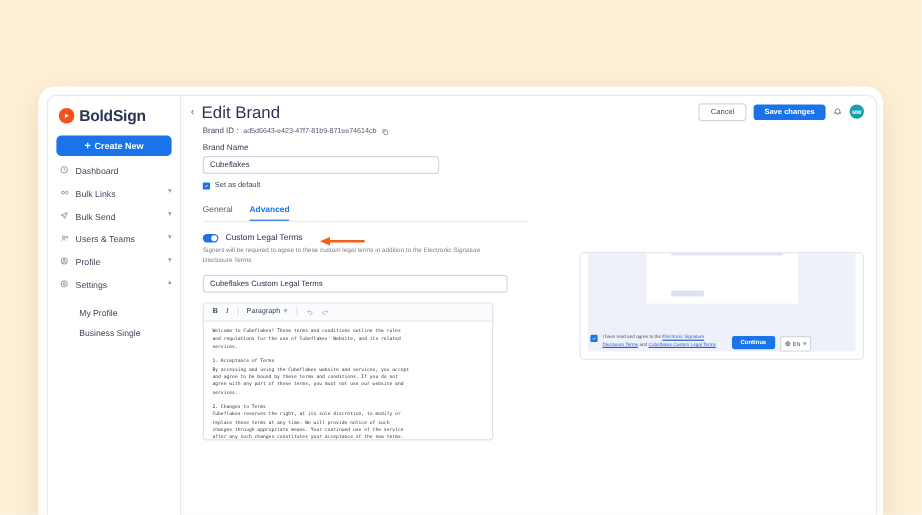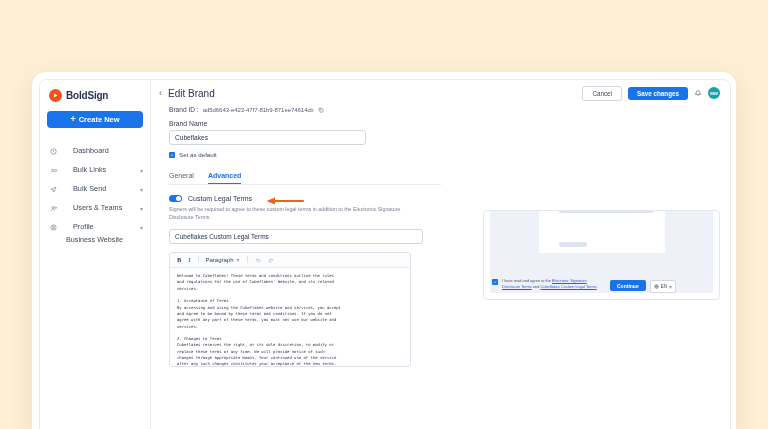--- a/index.html
+++ b/index.html
@@ -28,48 +28,48 @@
   .sidebar{
     width:110px;flex:0 0 110px;border-right:1px solid #e8eaef;
     background:#fff;position:relative;
   }
   .logo{display:flex;align-items:center;gap:4px;padding:9px 0 7px 9px;}
   .logo-mark{
     width:13px;height:13px;border-radius:50%;
     background:#f4511e;display:flex;align-items:center;justify-content:center;flex:0 0 13px;
   }
   .logo-mark svg{display:block;}
-  .logo-text{font-size:10px;font-weight:bold;color:#2b3553;letter-spacing:-.2px;}
+  .logo-text{font-size:13px;font-weight:bold;color:#2b3553;letter-spacing:-.2px;}
 
   .create-new{
     margin:2px 7px 8px 7px;height:17px;border-radius:4px;background:#1a73e8;
     color:#fff;font-size:7.5px;font-weight:bold;
     display:flex;align-items:center;justify-content:center;gap:3px;
   }
   .plus{font-size:9px;line-height:1;font-weight:bold;}
 
   .nav{padding:0 0 0 0;}
   .nav-item{
-    height:19px;display:flex;align-items:flex-end;gap:15px;
+    height:19px;display:flex;align-items:flex-start;gap:5px;
     padding:0 7px 0 9px;font-size:7.3px;color:#42495d;position:relative;
   }
   .nav-item .ico{width:9px;flex:0 0 9px;display:flex;align-items:center;justify-content:center;color:#6b7384;}
   .nav-item .lbl{flex:1;white-space:nowrap;}
   .caret{font-size:6px;color:#9aa1b0;line-height:1;}
   .sub-item{
     height:17px;display:flex;align-items:center;
     padding-left:26px;font-size:7.2px;color:#42495d;
   }
   .sub-item.active{background:#e8eefc;color:#1a73e8;font-weight:bold;}
 
   
   .main{flex:1;position:relative;display:flex;flex-direction:column;min-width:0;}
   .topbar{height:26px;display:flex;align-items:center;padding:0 10px 0 8px;gap:6px;}
   .back-chev{font-size:9px;color:#5a6172;}
-  .page-title{font-size:10px;color:#2b3553;font-weight:normal;}
+  .page-title{font-size:14px;color:#2b3553;font-weight:normal;}
   .spacer{flex:1;}
   .btn-cancel{
     height:13px;padding:0 9px;border:1px solid #d3d7e0;border-radius:3px;background:#fff;
     font-size:6.3px;color:#42495d;display:flex;align-items:center;
   }
   .btn-save{
     height:13px;padding:0 9px;border-radius:3px;background:#1a73e8;
     font-size:6.3px;color:#fff;display:flex;align-items:center;font-weight:bold;
   }
   .bell{color:#5a6172;display:flex;align-items:center;}
@@ -243,23 +243,36 @@
             <span class="ico">
               <svg width="7" height="7" viewBox="0 0 14 14" fill="none" stroke="currentColor" stroke-width="1.2">
                   <circle cx="7" cy="7" r="5.2"></circle>
                   <circle cx="7" cy="5.6" r="1.6"></circle>
                   <path d="M4.2 10.6c.4-1.5 1.5-2.2 2.8-2.2s2.4.7 2.8 2.2"></path>
                 </svg>
             </span>
             <span class="lbl">Profile</span>
             <span class="caret">▾</span>
           </div>
+          <div class="nav-item">
+            <span class="ico">
+              <svg width="7" height="7" viewBox="0 0 14 14" fill="none" stroke="currentColor" stroke-width="1.2">
+                  <circle cx="7" cy="7" r="5.2"></circle>
+                  <circle cx="7" cy="7" r="2"></circle>
+                </svg>
+            </span>
+            <span class="lbl">Settings</span>
+            <span class="caret">▴</span>
+          </div>
 
           <div class="sub-item">
-            <span>Business Website</span>
+            <span>My Profile</span>
+          </div>
+          <div class="sub-item">
+            <span>Business Single</span>
           </div>
         </div>
 
       </div>
 
       <div class="main">
 
         <div class="topbar">
           <span class="back-chev">‹</span>
           <span class="page-title">Edit Brand</span>

